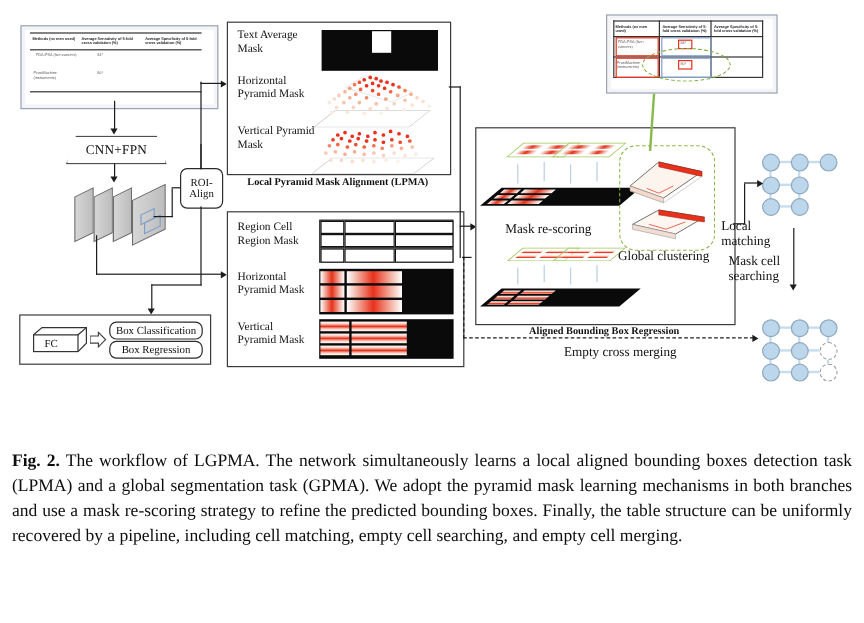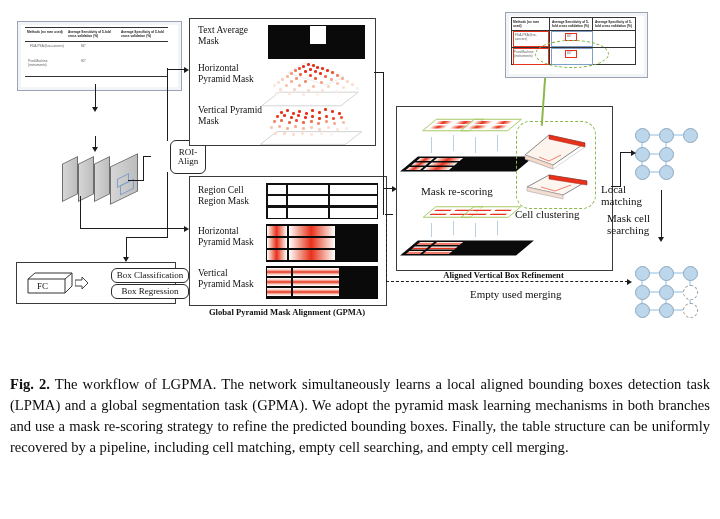--- a/index.html
+++ b/index.html
@@ -39,21 +39,21 @@
     position:absolute;background:#fff;border:1.3px solid #222;
     clip-path:polygon(10% 0,90% 0,100% 100%,0 100%);
   }
   .trap-inner{
     position:absolute;inset:0;display:flex;align-items:center;justify-content:center;
     font-size:11px;letter-spacing:.2px;
   }
 
   
   .rbox{position:absolute;border:1.2px solid #2b2b2b;border-radius:6px;background:#fff;
-        display:flex;align-items:center;justify-content:center;text-align:center;font-size:9px;line-height:1.05;margin-left:20px;}
+        display:flex;align-items:center;justify-content:center;text-align:center;font-size:9px;line-height:1.05;}
 
   
   .slab{position:absolute;background:#c9c9c9;border:1px solid #6d6d6d;
         transform:skewY(-26deg);}
   .slab .face{position:absolute;inset:0;background:linear-gradient(90deg,#d6d6d6,#bdbdbd);}
 
   
   .blackmask{position:absolute;background:#0a0a0a;}
   .whitehole{position:absolute;background:#fff;}
 
@@ -112,20 +112,23 @@
       <div class="mt-txt" style="left:9px;top:19px;width:36px;">FDA-PSA (five-cancers)</div>
       <div class="mt-txt" style="left:60px;top:19px;width:30px;">84*</div>
       <div class="mt-txt" style="left:7px;top:34px;width:38px;">ProstMachine (instruments)</div>
       <div class="mt-txt" style="left:60px;top:34px;width:30px;">80*</div>
     </div>
   </div>
 
   <div class="ln v" style="left:95px;top:84px;height:24px;"></div>
   <div class="arrowhead ah-down" style="left:92.4px;top:107px;"></div>
 
+  <div class="trap" style="left:55px;top:113px;width:82px;height:22px;">
+    <div class="trap-inner">CNN+FPN</div>
+  </div>
 
   <div class="ln v" style="left:95px;top:136px;height:12px;"></div>
   <div class="arrowhead ah-down" style="left:92.4px;top:147px;"></div>
 
   <div>
     <div class="slab" style="left:62px;top:160px;width:14px;height:36px;">
         <div class="face"></div>
       </div>
     <div class="slab" style="left:78px;top:160px;width:14px;height:36px;">
         <div class="face"></div>
@@ -274,20 +277,21 @@
       <div class="dot" style="left:93px;top:24px;width:2.6px;height:2.6px;background:#fdeae0;"></div>
       <div class="dot" style="left:22px;top:29px;width:2.6px;height:2.6px;background:#fbddd0;"></div>
       <div class="dot" style="left:31px;top:29px;width:2.6px;height:2.6px;background:#fad7c8;"></div>
       <div class="dot" style="left:40px;top:30px;width:2.6px;height:2.6px;background:#fbdcce;"></div>
       <div class="dot" style="left:49px;top:29px;width:2.6px;height:2.6px;background:#fce3d6;"></div>
       <div class="dot" style="left:58px;top:30px;width:2.6px;height:2.6px;background:#fce8dd;"></div>
       <div class="dot" style="left:68px;top:29px;width:2.6px;height:2.6px;background:#fdeee6;"></div>
       <div class="dot" style="left:78px;top:30px;width:2.6px;height:2.6px;background:#fdf2ec;"></div>
     </div>
   </div>
+  <div class="panel-title abs lbl" style="left:189px;top:147px;width:185px;font-size:8.6px;">Local Pyramid Mask Alignment (LPMA)</div>
 
   <div class="panel abs" style="left:189px;top:176px;width:196px;height:128px;">
     <div class="lbl abs" style="left:8px;top:8px;width:62px;font-size:9.5px;">Region Cell Region  Mask</div>
     <div class="lbl abs" style="left:8px;top:49px;width:64px;font-size:9.5px;">Horizontal Pyramid Mask</div>
     <div class="lbl abs" style="left:8px;top:91px;width:64px;font-size:9.5px;">Vertical Pyramid Mask</div>
 
     <div class="gridmask" style="left:76px;top:6px;width:112px;height:36px;">
       <div class="gcell" style="left:1px;top:1px;width:18px;height:9px;"></div>
       <div class="gcell" style="left:21px;top:1px;width:40px;height:9px;"></div>
       <div class="gcell" style="left:63px;top:1px;width:47px;height:9px;"></div>
@@ -310,21 +314,20 @@
 
     <div class="blackmask" style="left:76px;top:89px;width:112px;height:33px;">
       <div class="hcell-v" style="left:1px;top:2px;width:24px;height:8px;"></div>
       <div class="hcell-v" style="left:27px;top:2px;width:46px;height:8px;"></div>
       <div class="hcell-v" style="left:1px;top:12px;width:24px;height:8px;"></div>
       <div class="hcell-v" style="left:27px;top:12px;width:46px;height:8px;"></div>
       <div class="hcell-v" style="left:1px;top:22px;width:24px;height:8px;"></div>
       <div class="hcell-v" style="left:27px;top:22px;width:46px;height:8px;"></div>
     </div>
   </div>
-  <div class="panel-title abs lbl" style="left:186px;top:308px;width:202px;font-size:8.6px;">Global Pyramid Mask Alignment (GPMA)</div>
 
   <div class="panel abs" style="left:16px;top:262px;width:158px;height:40px;">
 
     <div class="abs" style="left:10px;top:9px;width:46px;height:22px;">
       <svg width="46" height="22" style="position:absolute;left:0;top:0;">
         <polygon points="1,7 8,1 45,1 45,14 38,21 1,21" fill="#ffffff" stroke="#333" stroke-width="1"></polygon>
         <polyline points="1,7 38,7 45,1" fill="none" stroke="#333" stroke-width="1"></polyline>
         <polyline points="38,7 38,21" fill="none" stroke="#333" stroke-width="1"></polyline>
       </svg>
       <div class="abs lbl" style="left:10px;top:9px;font-size:9px;">FC</div>
@@ -419,23 +422,23 @@
         <polygon points="6,30 34,40 34,44 6,34" fill="#f6d9c9" stroke="#9a9a9a" stroke-width="0.5"></polygon>
         <polyline points="20,32 30,36 42,30" fill="none" stroke="#e8301a" stroke-width="0.6"></polyline>
         <polyline points="6,34 34,44 66,22" fill="none" stroke="#bdbdbd" stroke-width="0.6"></polyline>
 
         <polygon points="8,62 30,50 68,56 44,70" fill="#fdf6f1" stroke="#6b6b6b" stroke-width="0.8"></polygon>
         <polygon points="30,50 68,56 68,60 30,54" fill="#e8301a" stroke="#9e2213" stroke-width="0.5"></polygon>
         <polygon points="8,62 44,70 44,74 8,66" fill="#f3ddd2" stroke="#9a9a9a" stroke-width="0.5"></polygon>
         <polyline points="22,62 36,66 52,60" fill="none" stroke="#e8301a" stroke-width="0.6"></polyline>
       </svg>
     </div>
-    <div class="abs lbl" style="left:118px;top:101px;font-size:11px;white-space:nowrap;">Cell clustering</div>
-  </div>
-  <div class="panel-title abs lbl" style="left:396px;top:271px;width:215px;font-size:8.6px;">Aligned Vertical Box Refinement</div>
+    <div class="abs lbl" style="left:118px;top:101px;font-size:11px;white-space:nowrap;">Global clustering</div>
+  </div>
+  <div class="panel-title abs lbl" style="left:396px;top:271px;width:215px;font-size:8.6px;">Aligned Bounding Box Regression</div>
 
   <div class="green-line" style="left:548px;top:22px;width:1.6px;height:104px;transform:rotate(4deg);transform-origin:top center;"></div>
 
   <div class="abs tbl-shell" style="left:505px;top:12px;width:135px;height:58px;">
     <div class="mini-table" style="width:100%;height:100%;">
       <div class="mt-line" style="left:2px;top:1px;width:125px;height:0.8px;"></div>
       <div class="mt-line" style="left:2px;top:14px;width:125px;height:0.8px;"></div>
       <div class="mt-line" style="left:2px;top:48px;width:125px;height:0.8px;"></div>
       <div class="mt-line" style="left:2px;top:1px;width:0.8px;height:47px;"></div>
       <div class="mt-line" style="left:40px;top:1px;width:0.8px;height:47px;"></div>
@@ -506,19 +509,19 @@
     <div class="node" style="left:27px;top:21px;width:13px;height:13px;"></div>
     <div class="node empty" style="left:51px;top:21px;width:13px;height:13px;"></div>
     <div class="node" style="left:3px;top:39px;width:13px;height:13px;"></div>
     <div class="node" style="left:27px;top:39px;width:13px;height:13px;"></div>
     <div class="node empty" style="left:51px;top:39px;width:13px;height:13px;"></div>
   </div>
 
   <div class="dashln" style="left:386px;top:281px;width:242px;"></div>
   <div class="ln v thin" style="left:386px;top:214px;height:68px;border-left:1.6px dashed #1c1c1c;background:none;width:0;"></div>
   <div class="arrowhead ah-right" style="left:627px;top:278.6px;"></div>
-  <div class="abs lbl" style="left:470px;top:288px;font-size:11px;">Empty used merging</div>
+  <div class="abs lbl" style="left:470px;top:288px;font-size:11px;">Empty cross merging</div>
 
 </div>
 
 <div class="caption">
   <b>Fig. 2.</b><span> The workflow of LGPMA. The network simultaneously learns a local aligned bounding boxes detection task (LPMA) and a global segmentation task (GPMA). We adopt the pyramid mask learning mechanisms in both branches and use a mask re-scoring strategy to refine the predicted bounding boxes. Finally, the table structure can be uniformly recovered by a pipeline, including cell matching, empty cell searching, and empty cell merging.</span>
 </div>
 
 </body></html>

